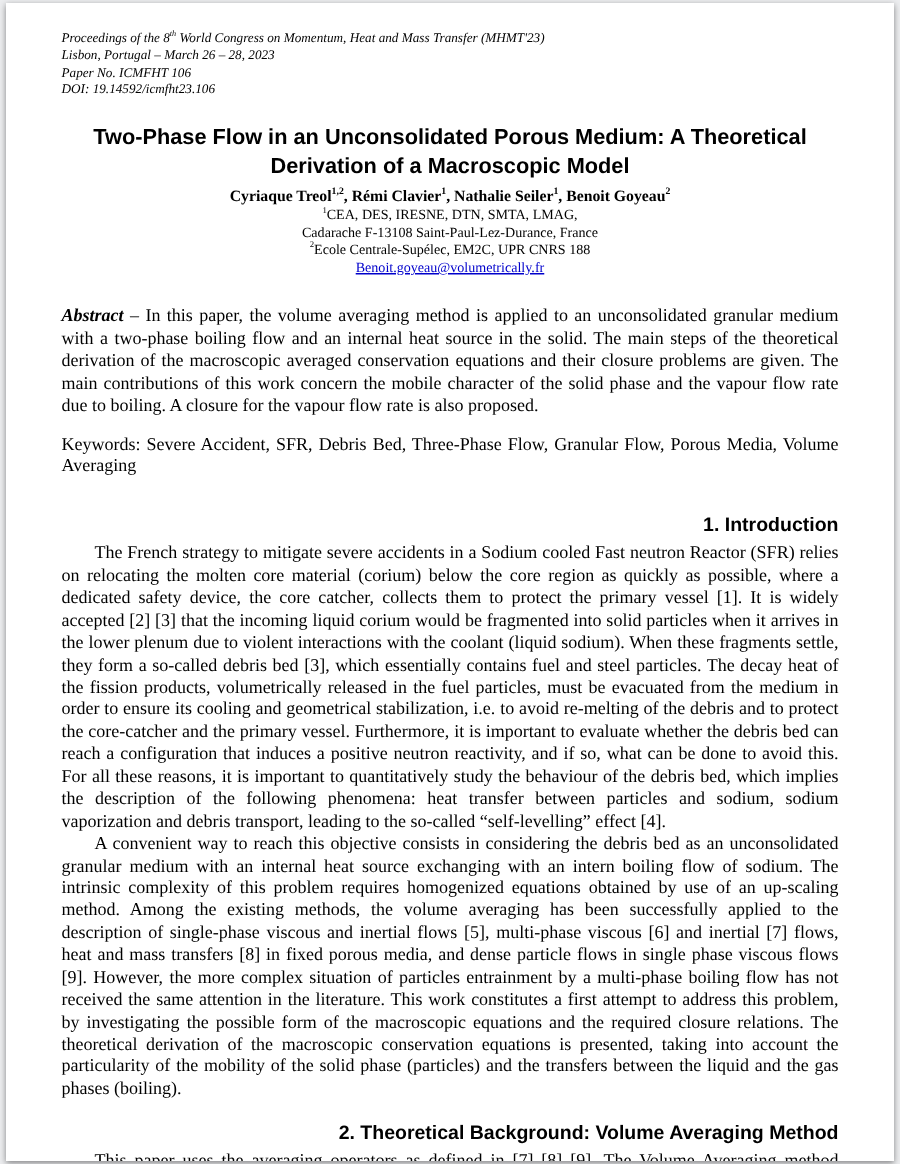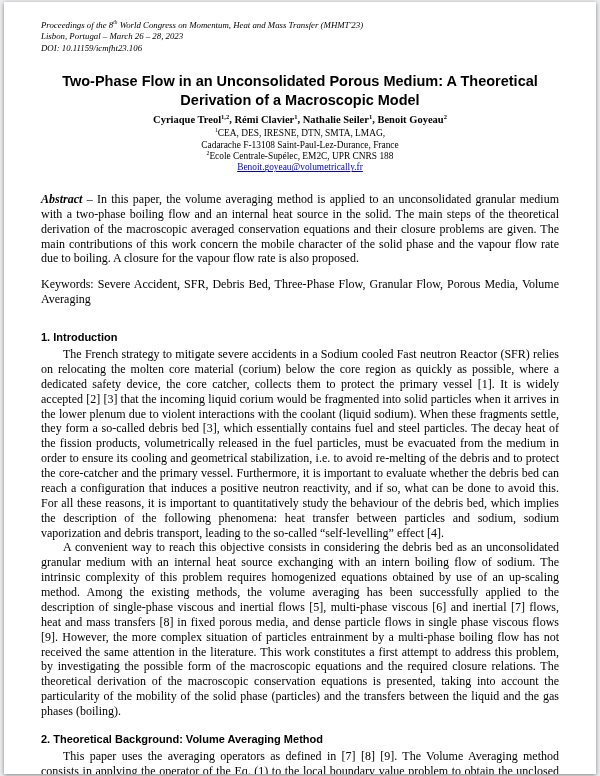--- a/index.html
+++ b/index.html
@@ -57,40 +57,42 @@
     line-height: 1.24;
     text-align: justify;
   }
   .abstract { margin-bottom: 11px; }
   .abs-label { font-weight: bold; font-style: italic; }
   .kw-label { font-weight: normal; }
   .keywords { margin-bottom: 24px; }
   .sec-heading {
     font-family: "Liberation Sans", "DejaVu Sans", sans-serif;
     font-weight: bold;
-    font-size: 11px;
+    font-size: 13px;
     margin: 0 0 4px 0;
+    text-align: right;
   }
   .bodyp { text-indent: 22px; }
   .sec-gap { margin-top: 14px; }
   .footer {
     margin-top: auto;
     font-size: 10px;
     padding-top: 8px;
   }
 </style>
 </head>
 <body>
 
 <div class="page">
 
   <div class="header">
     <div class="hline">Proceedings of the 8<sup>th</sup> World Congress on Momentum, Heat and Mass Transfer (MHMT'23)</div>
     <div class="hline">Lisbon, Portugal – March 26 – 28, 2023</div>
-    <div class="hline">DOI: 10.11159/icmfht23.106</div>
+    <div class="hline">Paper No. ICMFHT 106</div>
+    <div class="hline">DOI: 19.14592/icmfht23.106</div>
   </div>
 
   <h1 class="title">Two-Phase Flow in an Unconsolidated Porous Medium: A Theoretical Derivation of a Macroscopic Model</h1>
 
   <div class="authors">Cyriaque Treol<sup>1,2</sup>, Rémi Clavier<sup>1</sup>, Nathalie Seiler<sup>1</sup>, Benoit Goyeau<sup>2</sup></div>
 
   <div class="affil">
     <div class="affil-line"><sup>1</sup>CEA, DES, IRESNE, DTN, SMTA, LMAG,</div>
     <div class="affil-line">Cadarache F-13108 Saint-Paul-Lez-Durance, France</div>
     <div class="affil-line"><sup>2</sup>Ecole Centrale-Supélec, EM2C, UPR CNRS 188</div>

